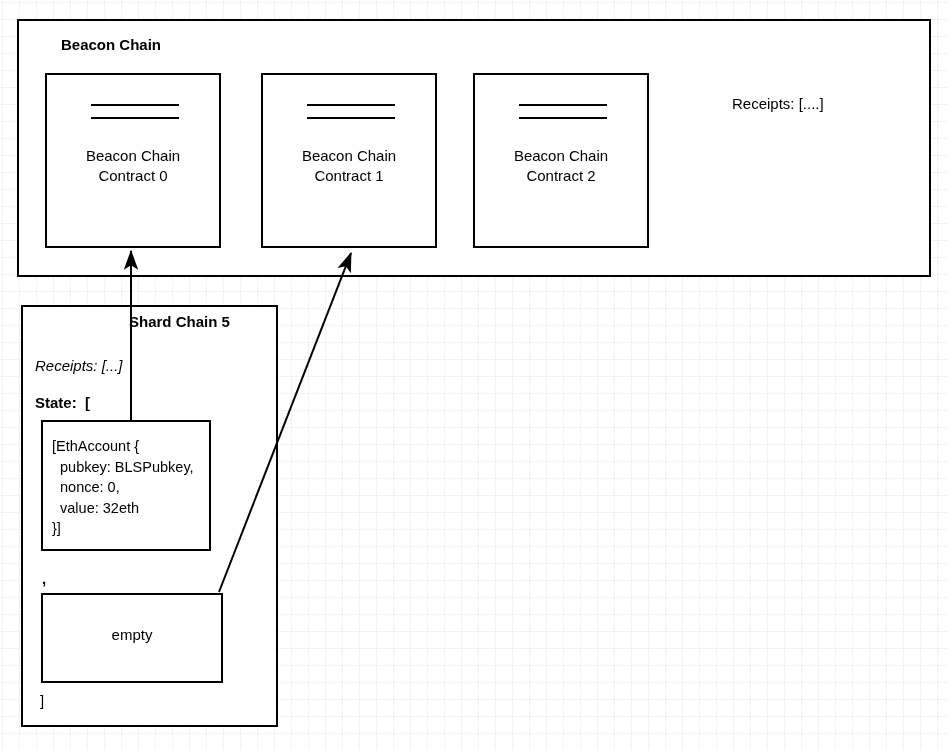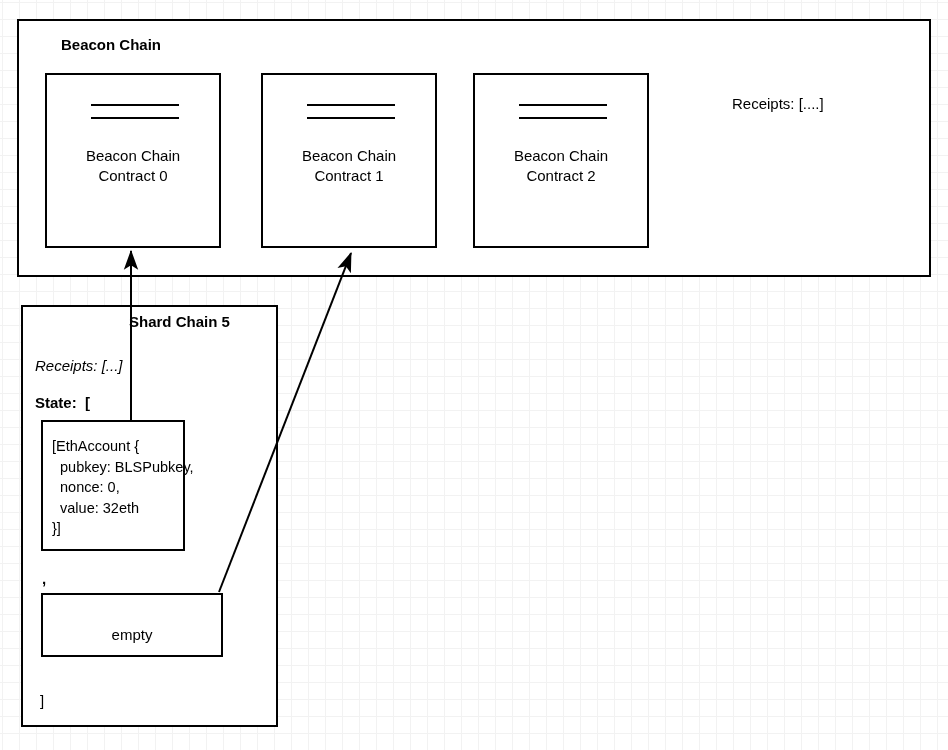--- a/index.html
+++ b/index.html
@@ -126,35 +126,35 @@
   #shard-state-close {
     left: 40px;
     top: 692px;
     font-size: 15px;
   }
 
   
   #eth-account-box {
     left: 41px;
     top: 420px;
-    width: 144px;
+    width: 170px;
     height: 131px;
   }
   #eth-account-text {
     left: 9px;
     top: 14px;
     font-size: 14.5px;
     line-height: 1.42;
   }
 
   #empty-state-box {
     left: 41px;
     top: 593px;
     width: 182px;
-    height: 64px;
+    height: 90px;
     padding-left: 44px;
   }
   #empty-state-text {
     position: absolute;
     left: 0;
     right: 0;
     top: 31px;
     text-align: center;
     font-size: 15px;
   }

